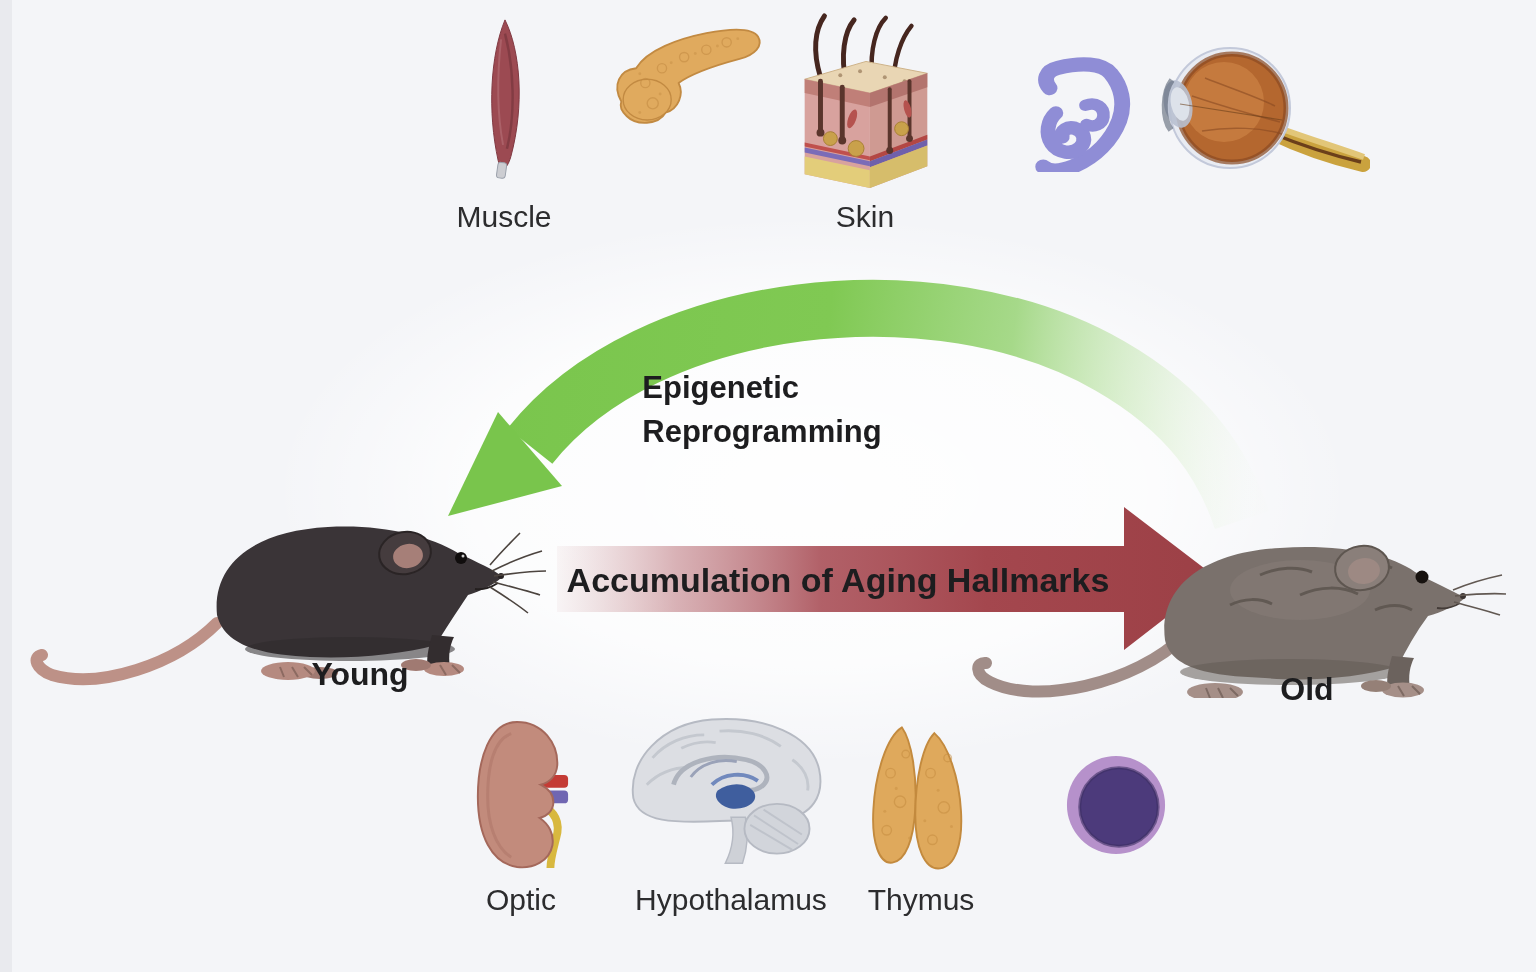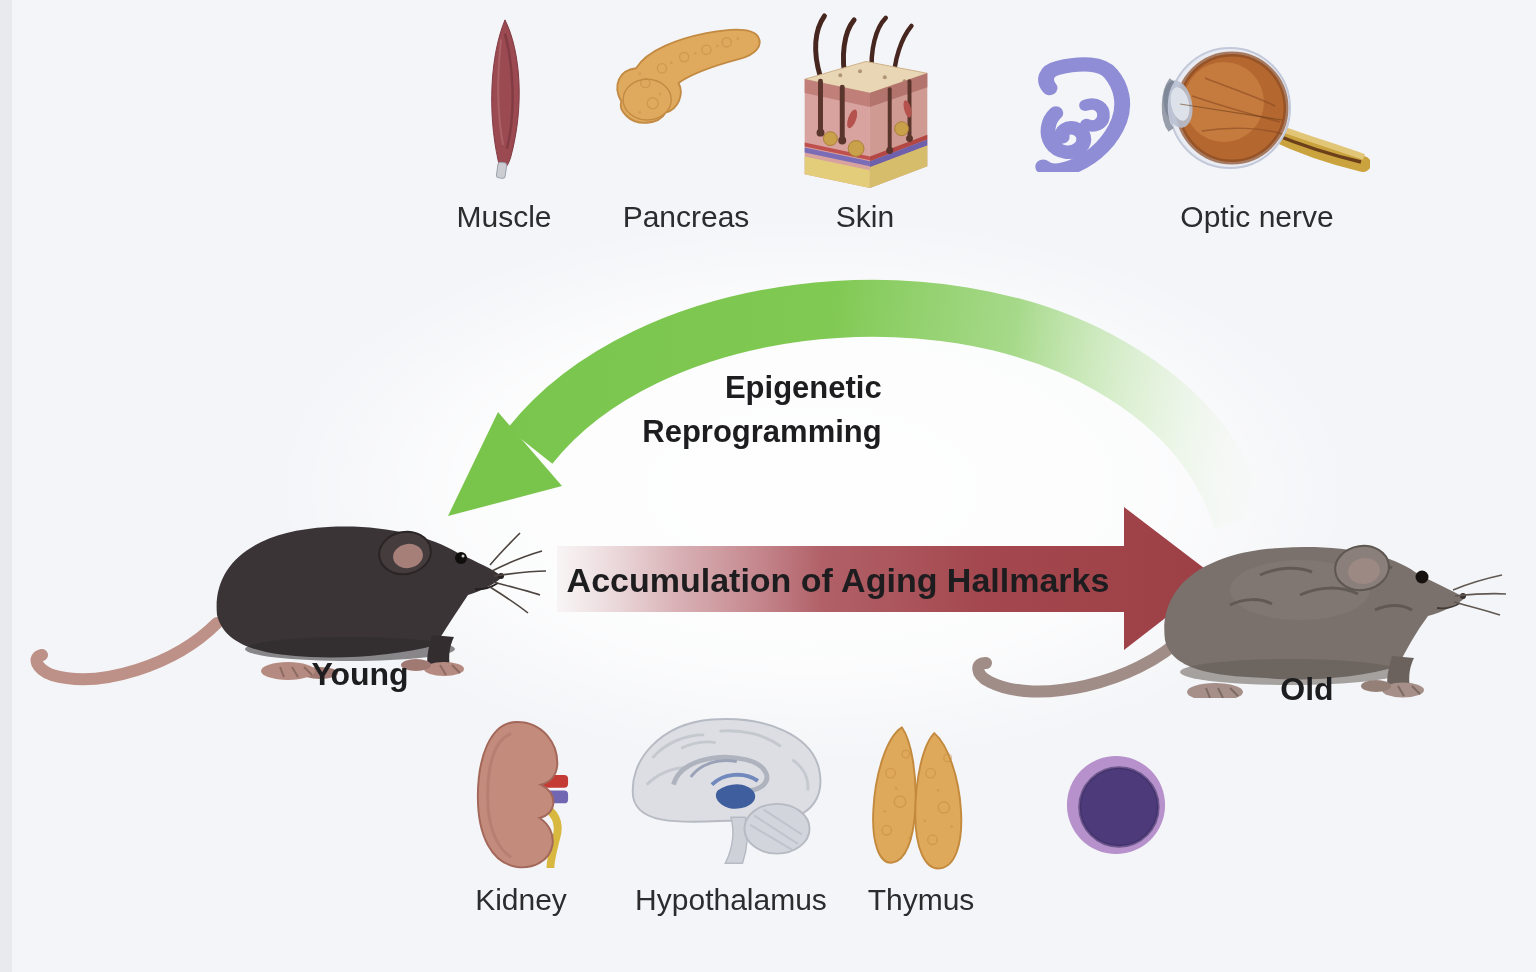--- a/index.html
+++ b/index.html
@@ -16,21 +16,21 @@
   svg{display:block;}
   .layer{position:absolute;left:0;top:0;}
   .organ{position:absolute;display:flex;flex-direction:column;align-items:center;}
   .icon-box{display:flex;align-items:flex-start;justify-content:center;width:100%;}
   .organ-label{
     width:100%;text-align:center;white-space:pre-line;
     font-size:30px;font-weight:500;line-height:41px;color:#2c2c2e;letter-spacing:0px;
   }
   .bold-label{
     position:absolute;transform:translateX(-50%);
-    font-weight:700;color:#1d1d1f;text-align:right;white-space:pre-line;
+    font-weight:700;color:#1d1d1f;text-align:left;white-space:pre-line;
   }
   #lbl-reprog{font-size:31px;line-height:44px;}
   #lbl-aging{font-size:34px;line-height:34px;}
   .mouse-name{font-size:32px;}
 </style>
 </head>
 <body>
 
 <div id="stage">
 
@@ -146,21 +146,20 @@
           <circle cx="36" cy="56" r="1.6"></circle>
             <circle cx="70" cy="44" r="1.6"></circle>
             <circle cx="96" cy="34" r="1.6"></circle>
           <circle cx="120" cy="26" r="1.6"></circle>
             <circle cx="142" cy="18" r="1.6"></circle>
             <circle cx="58" cy="78" r="1.6"></circle>
             <circle cx="36" cy="98" r="1.6"></circle>
         </g>
       </svg>
     </div>
-    <div class="organ-label">Pancreas</div>
   </div>
 
   <div class="organ" style="left:773px;top:10px;width:160px;">
     <div class="icon-box" style="height:186px;">
       <svg width="150" height="180" viewBox="0 0 150 182" style="margin-top:2px;">
         <g stroke="#46261f" fill="none" stroke-linecap="round">
           <path d="M 30 66 C 22 40 24 18 34 4" stroke-width="5"></path>
           <path d="M 56 72 C 50 44 54 20 64 8" stroke-width="5"></path>
           <path d="M 82 64 C 80 38 86 16 96 6" stroke-width="4.5"></path>
           <path d="M 104 72 C 104 48 112 26 122 14" stroke-width="4.5"></path>
@@ -232,34 +231,33 @@
           <path d="M 47 60 C 77 70 112 80 135 86"></path>
           <path d="M 57 95 C 87 90 117 92 137 98"></path>
           <path d="M 60 42 C 85 52 110 60 130 70"></path>
         </g>
         <ellipse cx="33" cy="68" rx="14" ry="24" fill="#b8c0d0" opacity="0.9" transform="rotate(-12 33 68)"></ellipse>
         <ellipse cx="35" cy="68" rx="9" ry="17" fill="#dde2ea" transform="rotate(-12 35 68)"></ellipse>
         <path d="M 35 68 L 137 84" stroke="#6b3f1a" stroke-width="1.2" opacity="0.6"></path>
         <path d="M 27 44 C 18 56 17 82 26 94" stroke="#4a5668" stroke-width="6" fill="none" opacity="0.55"></path>
       </svg>
     </div>
-    <div class="organ-label">Optic nerve</div>
   </div>
 
   <div class="organ" style="left:439px;top:700px;width:140px;">
     <div class="icon-box" style="height:179px;">
       <svg width="100" height="152" viewBox="0 0 100 155" style="margin-top:18px;">
         <rect x="55" y="58" width="43" height="13" rx="4" fill="#c43b35"></rect>
         <rect x="55" y="74" width="43" height="13" rx="4" fill="#7066b2"></rect>
         <path d="M 70 88 C 86 96 90 108 86 122 C 83 134 80 144 80 153" stroke="#d8b83f" stroke-width="8" fill="none"></path>
         <path d="M 46 4 C 72 4 88 26 87 48 C 86 60 78 66 70 68 C 78 72 83 78 83 86 C 83 94 77 100 69 102 C 78 108 84 118 82 130 C 79 146 62 154 46 152 C 20 148 6 120 6 80 C 6 42 18 4 46 4 Z" fill="#c28b7c" stroke="#a4685b" stroke-width="2"></path>
         <path d="M 40 16 C 22 22 16 50 16 80 C 16 108 24 132 40 142" stroke="#ac7466" stroke-width="3" fill="none" opacity="0.5"></path>
       </svg>
     </div>
-    <div class="organ-label">Kidney</div>
+    <div class="organ-label">Optic</div>
   </div>
 
   <div class="organ" style="left:604px;top:700px;width:230px;">
     <div class="icon-box" style="height:179px;">
       <svg width="225" height="158" viewBox="0 0 225 165" style="margin-top:10px;">
         <path d="M 10 92 C 4 52 40 14 92 10 C 148 6 196 26 204 62 C 210 90 196 110 168 114 L 100 116 C 54 118 16 118 10 92 Z" fill="#dcdee3" stroke="#b6bac3" stroke-width="2"></path>
         <g stroke="#c2c6cd" stroke-width="3" fill="none" opacity="0.9">
           <path d="M 30 50 C 44 34 64 26 84 26"></path>
           <path d="M 100 22 C 124 20 148 26 164 38"></path>
           <path d="M 24 78 C 36 66 52 60 68 60"></path>

